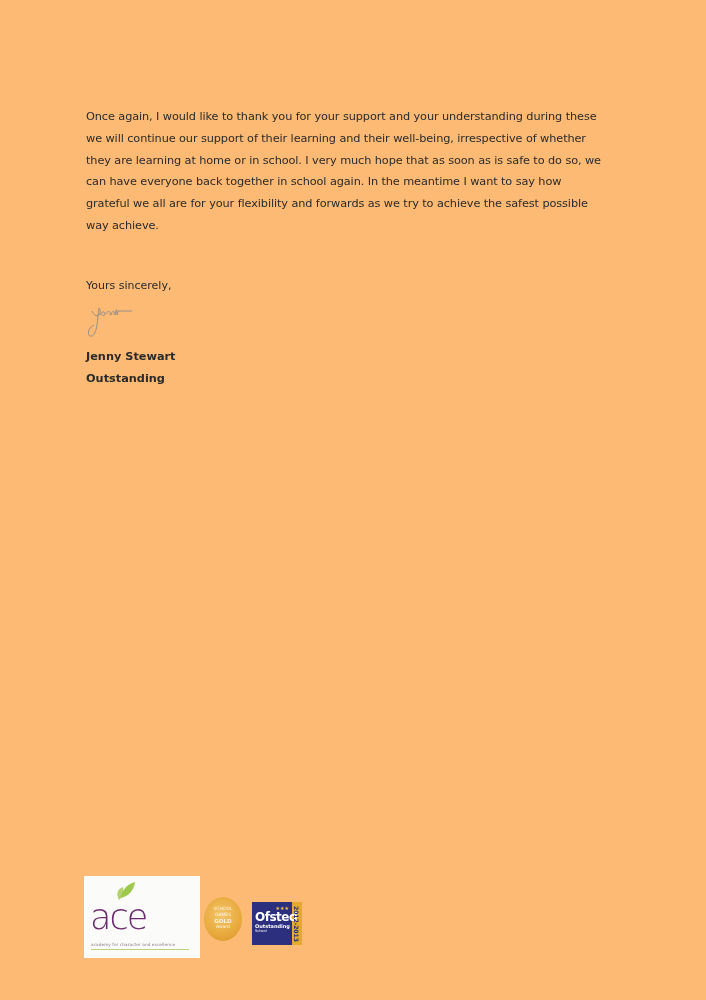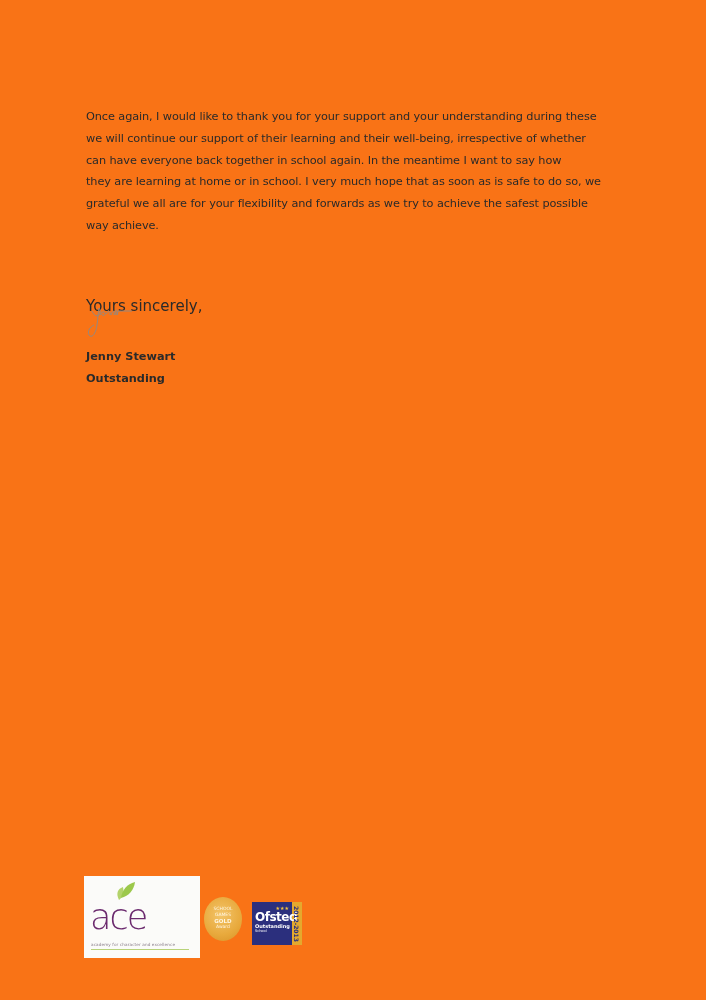--- a/index.html
+++ b/index.html
@@ -12,42 +12,42 @@
       height: 1000px;
       position: relative;
       overflow: hidden;
       font-family: "DejaVu Sans", sans-serif;
       color: #2a2a2a;
     }
     .page {
       position: absolute;
       left: 0; top: 0;
       width: 706px; height: 1000px;
-      background: #f97316;
+      background: #fdba74;
     }
     .body-text {
       position: absolute;
       left: 86px;
       top: 106px;
       width: 540px;
       font-size: 11.3px;
       line-height: 21.8px;
       letter-spacing: -0.1px;
       word-spacing: 0px;
     }
     .body-text .line {
       display: block;
       white-space: nowrap;
       height: 21.8px;
     }
     .closing {
       position: absolute;
       left: 86px;
-      top: 296px;
-      font-size: 15px;
+      top: 276px;
+      font-size: 11px;
       line-height: 20px;
     }
     .signature {
       position: absolute;
       left: 86px;
       top: 303px;
       width: 50px;
       height: 40px;
     }
     .signer {
@@ -164,22 +164,22 @@
     }
   </style>
 </head>
 <body>
 
 <div class="page">
 
   <div class="body-text">
     <span class="line">Once again, I would like to thank you for your support and your understanding during these</span>
     <span class="line">we will continue our support of their learning and their well-being, irrespective of whether</span>
+    <span class="line">they are learning at home or in school. I very much hope that as soon as is safe to do so, we</span>
     <span class="line">can have everyone back together in school again. In the meantime I want to say how</span>
-    <span class="line">they are learning at home or in school. I very much hope that as soon as is safe to do so, we</span>
     <span class="line">grateful we all are for your flexibility and forwards as we try to achieve the safest possible</span>
     <span class="line">way achieve.</span>
   </div>
 
   <div class="closing">Yours sincerely,</div>
 
   <div class="signature">
     <svg width="50" height="40" viewBox="0 0 50 40">
       <path d="M6 8 C 8 12, 10 14, 13 12 C 15 10, 14 6, 13 5 C 12 9, 12 16, 11 22 C 10 30, 6 36, 3 32 C 1 28, 4 24, 8 22" fill="none" stroke="#8a8a8a" stroke-width="0.9"></path>
       <path d="M14 12 C 16 8, 19 8, 19 11 C 19 13, 16 13, 16 11 M20 11 C 22 7, 25 8, 24 12 M25 12 C 26 8, 29 6, 28 12 M29 12 C 30 6, 31 4, 31 12 L 32 8 L 46 8" fill="none" stroke="#8a8a8a" stroke-width="0.9"></path>

